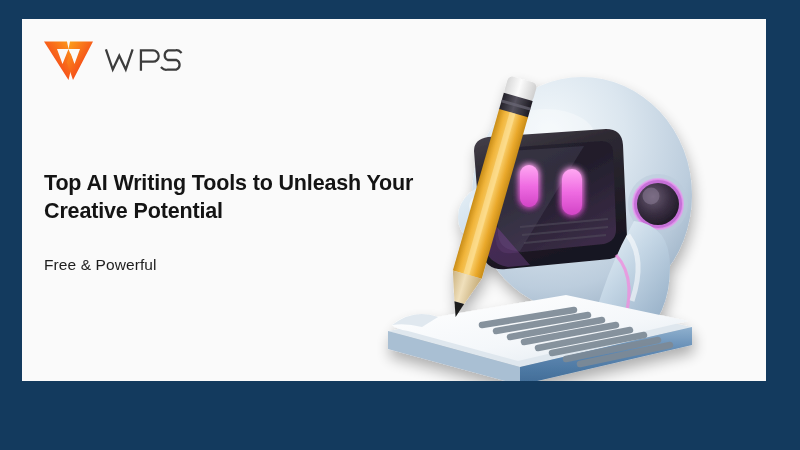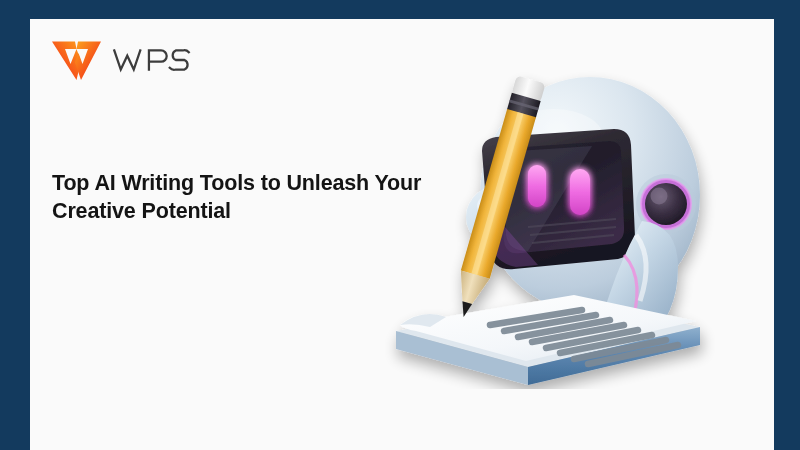--- a/index.html
+++ b/index.html
@@ -22,24 +22,23 @@
     height: 450px;
     background: #133a5e;
   }
 
   
   .card {
     position: absolute;
     left: 22px;
     top: 19px;
     width: 744px;
-    height: 432px;
+    height: 362px;
     background: #fafafa;
     overflow: hidden;
-    margin-left: 8px;
   }
 
   
   .logo {
     position: absolute;
     left: 20px;
     top: 19px;
     display: flex;
     align-items: center;
     gap: 9px;
@@ -117,20 +116,21 @@
             <path d="M42 26 L42 4 L56 4 A6.5 6.5 0 0 1 56 17 L42 17"></path>
 
             <path d="M88 6 A7 7 0 0 0 81 4 L73 4 A6 6 0 0 0 73 15 L83 15 A6 6 0 0 1 83 26 L73 26 A7 7 0 0 1 66 24"></path>
           </g>
         </svg>
       </span>
     </div>
 
     <div class="text-block">
       <h1 class="headline">Top AI Writing Tools to Unleash Your Creative Potential</h1>
+      <p class="subhead">Free &amp; Powerful</p>
     </div>
 
     <div class="illustration">
       <svg viewBox="0 0 400 320" xmlns="http://www.w3.org/2000/svg" aria-hidden="true">
         <defs>
           <radialGradient id="headG" cx="35%" cy="24%" r="82%">
             <stop offset="0%" stop-color="#f3f8fb"></stop>
             <stop offset="42%" stop-color="#dbe6ef"></stop>
             <stop offset="80%" stop-color="#bccddd"></stop>
             <stop offset="100%" stop-color="#9fb4c8"></stop>

